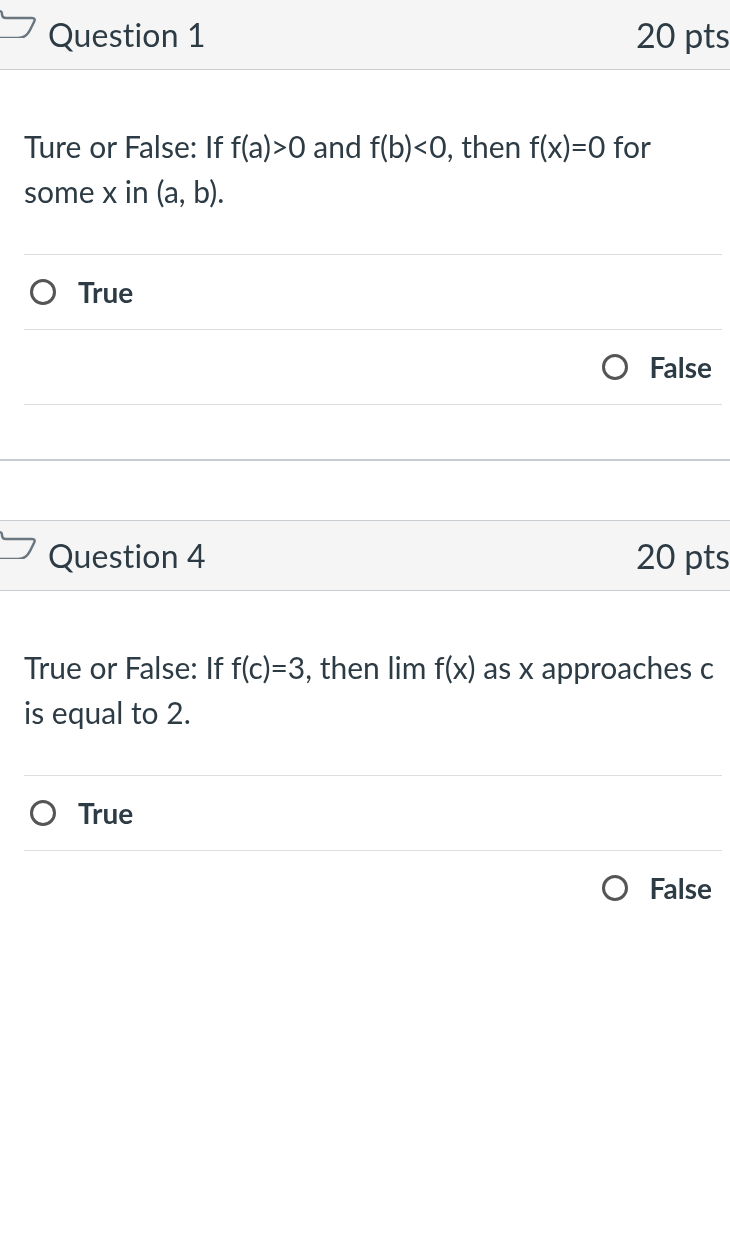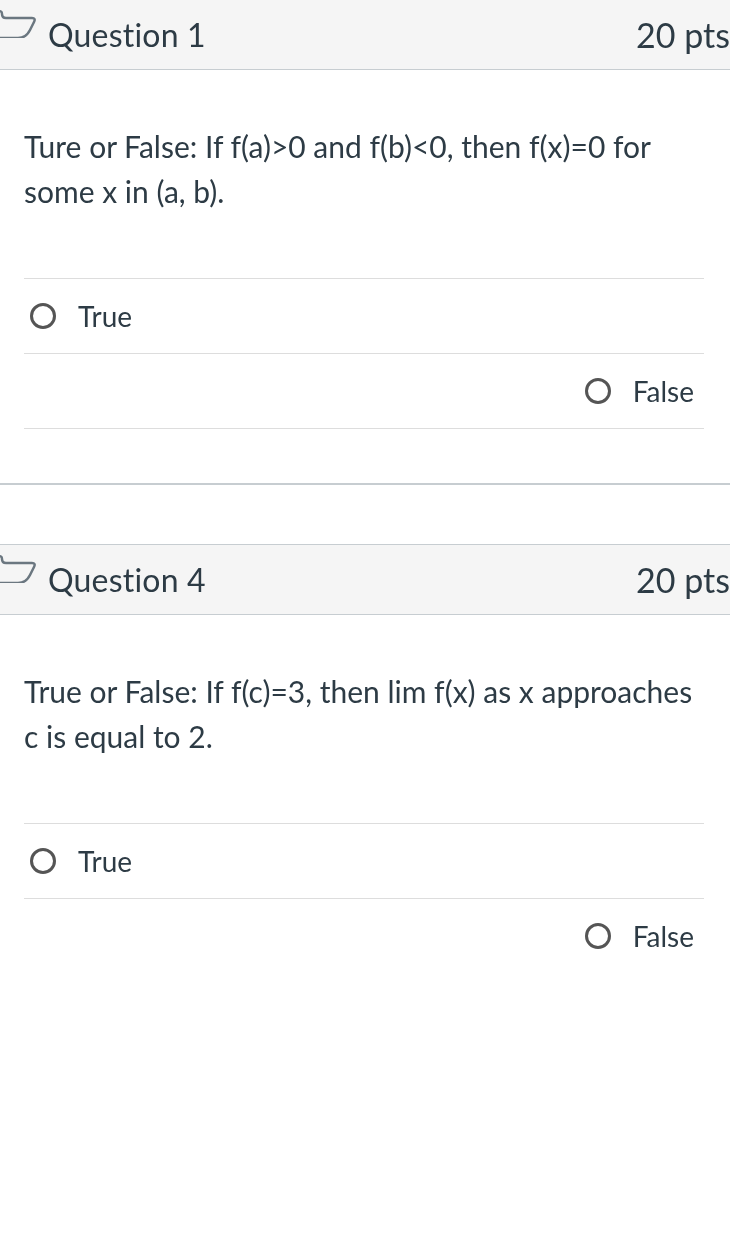--- a/index.html
+++ b/index.html
@@ -40,31 +40,32 @@
     letter-spacing: 0.2px;
   }
   .q-points {
     font-size: 34px;
     font-weight: 400;
     color: #2d3b45;
     white-space: nowrap;
     margin-left: 39px;
   }
   .q-body {
-    padding: 54px 26px 10px 24px;
+    padding: 54px 8px 10px 24px;
   }
   .q-prompt {
     font-size: 30px;
     line-height: 1.5;
     color: #2d3b45;
     font-weight: 400;
   }
   .answers {
-    margin-top: 64px;
+    margin-top: 40px;
     margin-bottom: 44px;
+    font-weight: bold;
   }
   .answer-row {
     border-top: 1px solid #ddd;
     display: flex;
     align-items: center;
     padding: 20px 10px 20px 6px;
     gap: 22px;
     cursor: pointer;
   }
   .answer-row:last-child {

